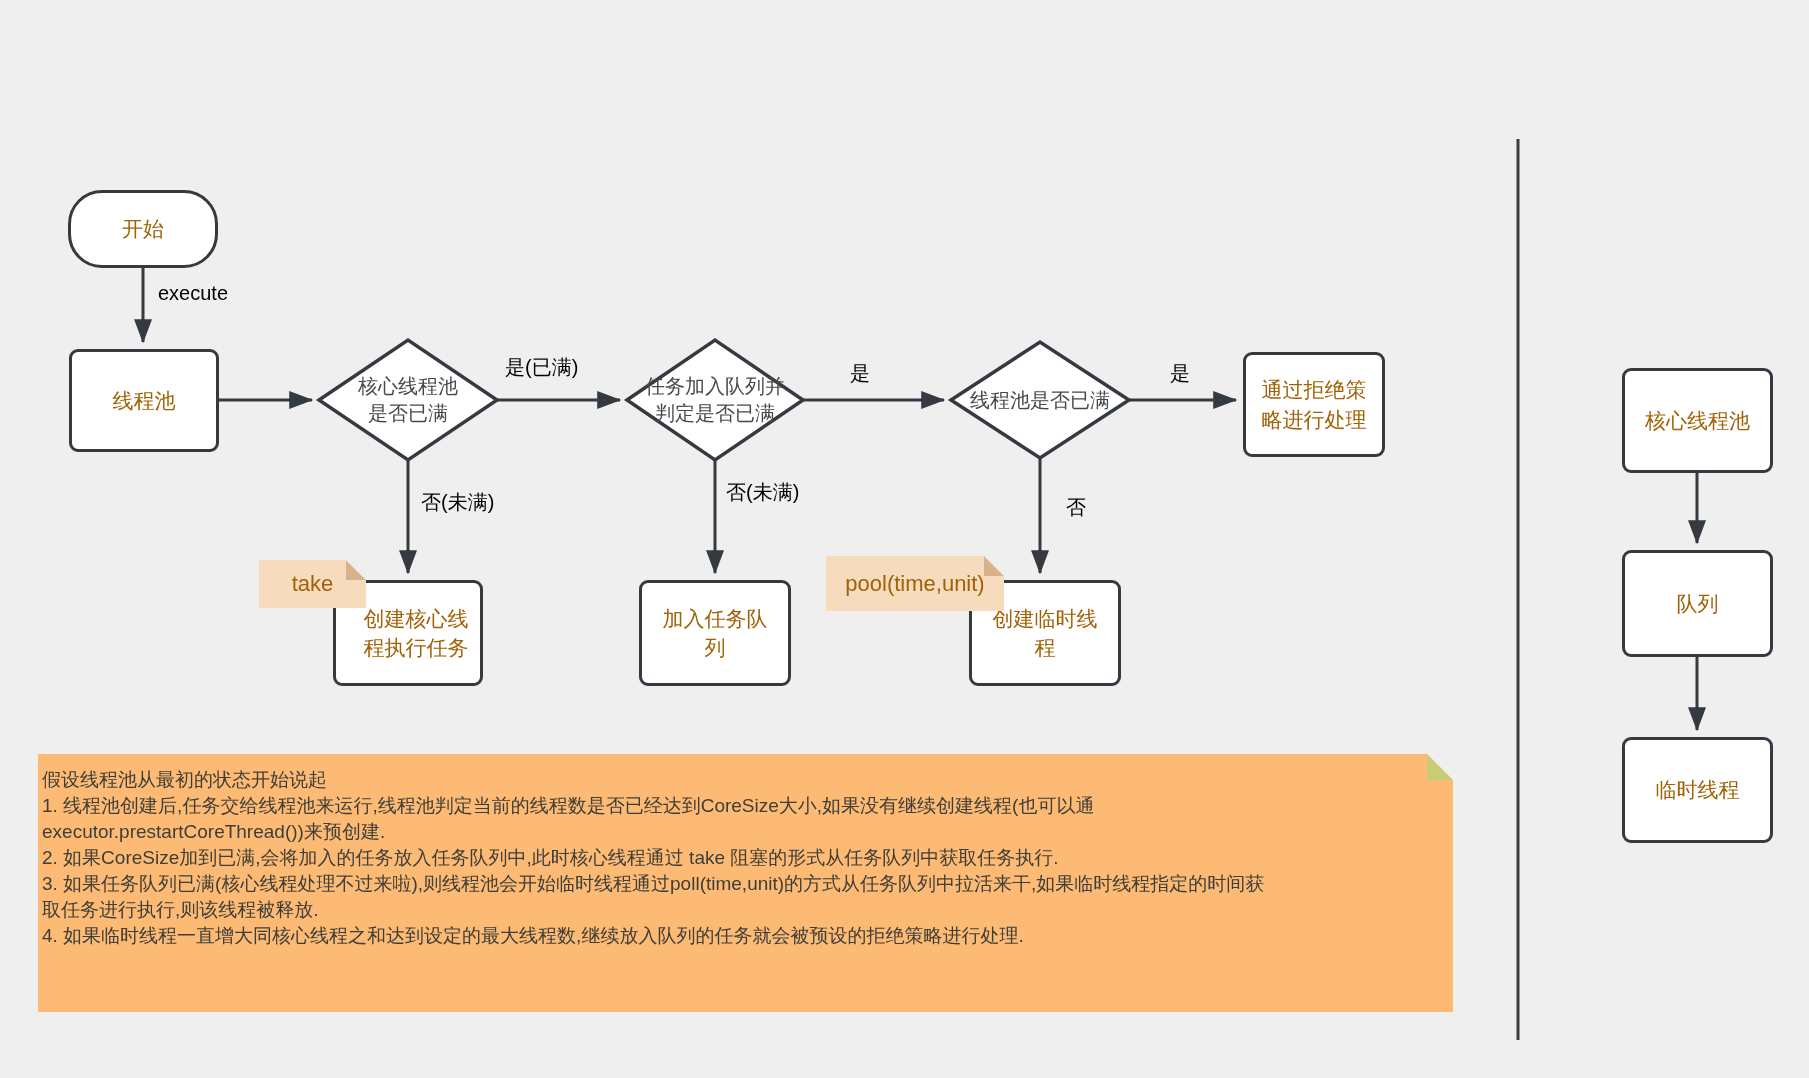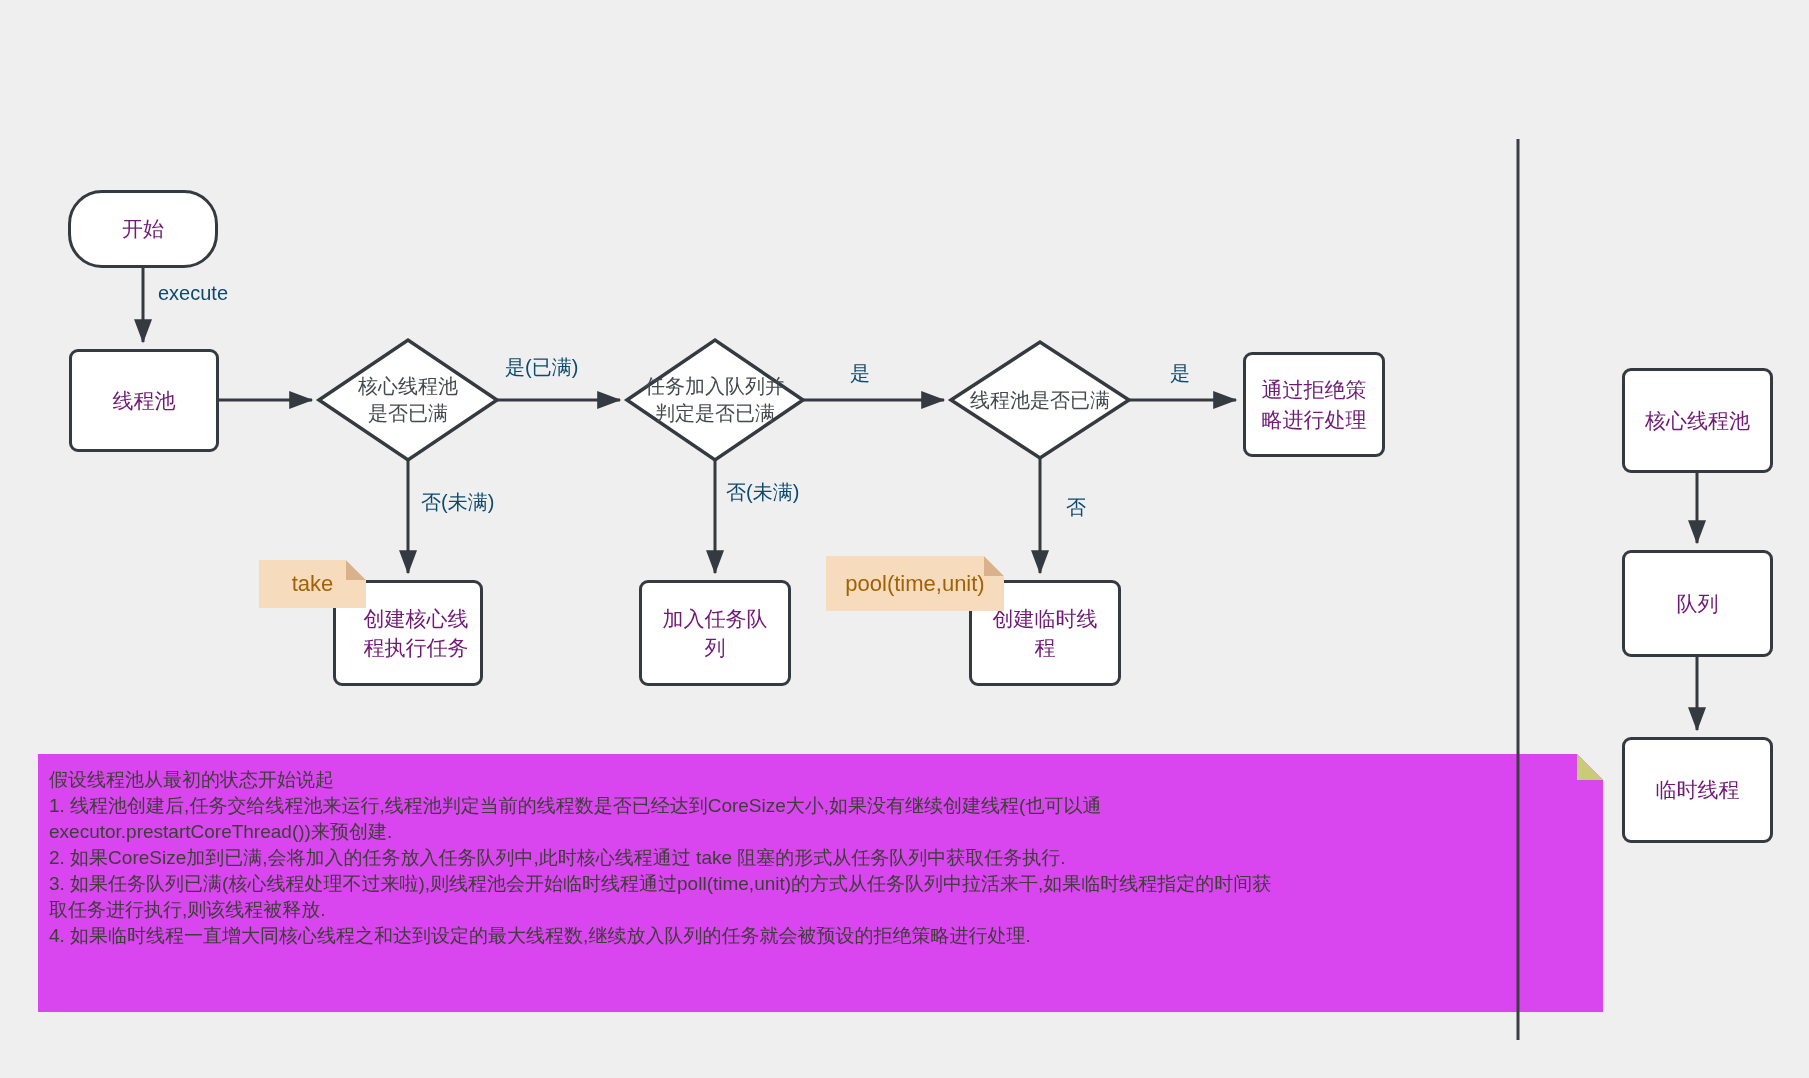--- a/index.html
+++ b/index.html
@@ -14,48 +14,48 @@
     position:absolute;left:392px;top:52px;width:500px;
     text-align:center;font-size:31px;font-weight:bold;color:#3a3a3a;
     letter-spacing:0px;
   }
   svg.layer{position:absolute;left:0;top:0;z-index:1;}
   .node{
     position:absolute;box-sizing:border-box;z-index:2;
     background:#ffffff;border:3px solid #343a40;border-radius:9px;
     display:flex;align-items:center;justify-content:center;
     text-align:center;font-size:21px;line-height:1.4;
-    white-space:pre-line;color:#701a75;
+    white-space:pre-line;color:#a16207;
   }
   .node.start{border-radius:34px;}
   .dlabel{
     position:absolute;z-index:2;
     display:flex;align-items:center;justify-content:center;
     text-align:center;font-size:20px;line-height:1.35;
     white-space:pre-line;color:#45494d;
   }
-  .elabel{position:absolute;z-index:2;font-size:20px;color:#0c4a6e;white-space:nowrap;}
+  .elabel{position:absolute;z-index:2;font-size:20px;color:#000000;white-space:nowrap;}
   .sticky{
     position:absolute;z-index:4;box-sizing:border-box;
     background:#f6dcbd;
     display:flex;align-items:center;justify-content:center;
     font-size:22px;color:#a16207;white-space:nowrap;
     clip-path:polygon(0 0, calc(100% - 20px) 0, 100% 20px, 100% 100%, 0 100%);
   }
   .sticky .fold{
     position:absolute;top:0;right:0;width:20px;height:20px;
     background:#d9b28c;
     clip-path:polygon(0 0, 100% 100%, 0 100%);
   }
   .bignote{
-    position:absolute;left:38px;top:754px;width:1565px;height:258px;
+    position:absolute;left:38px;top:754px;width:1415px;height:258px;
     box-sizing:border-box;z-index:0;
-    background:#d946ef;
+    background:#fdba74;
     clip-path:polygon(0 0, calc(100% - 26px) 0, 100% 26px, 100% 100%, 0 100%);
-    padding:13px 30px 0 11px;
+    padding:13px 30px 0 4px;
     color:#3e3e38;
   }
   .bignote .fold{
     position:absolute;top:0;right:0;width:26px;height:26px;
     background:#c9cc77;
     clip-path:polygon(0 0, 100% 100%, 0 100%);
   }
   .note-line{font-size:19px;line-height:26px;white-space:nowrap;}
 </style>
 </head>

